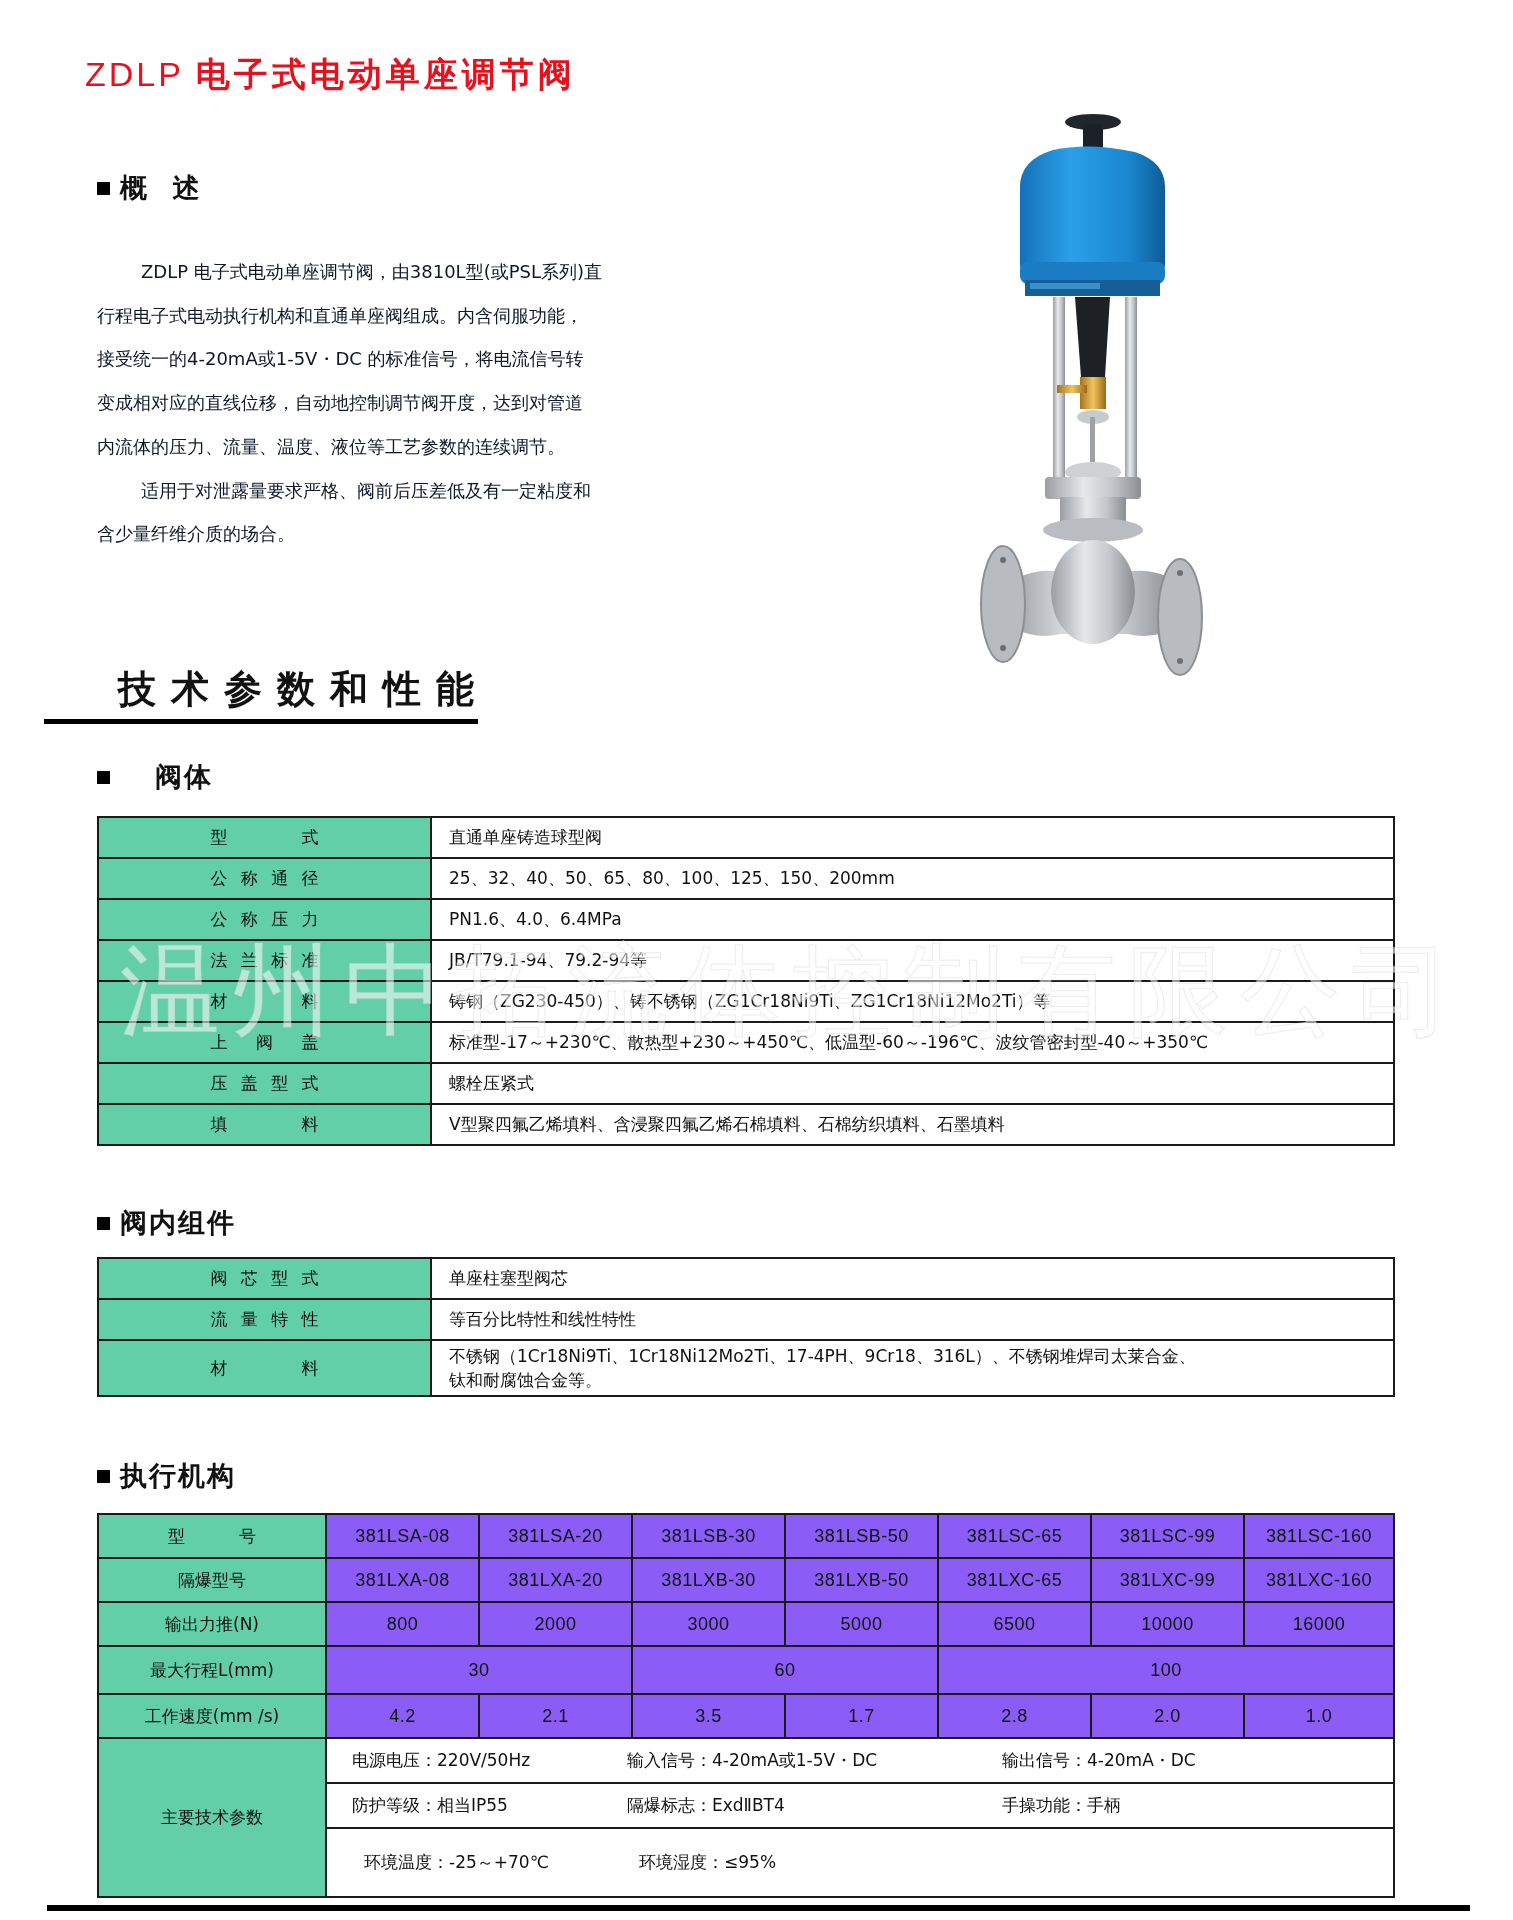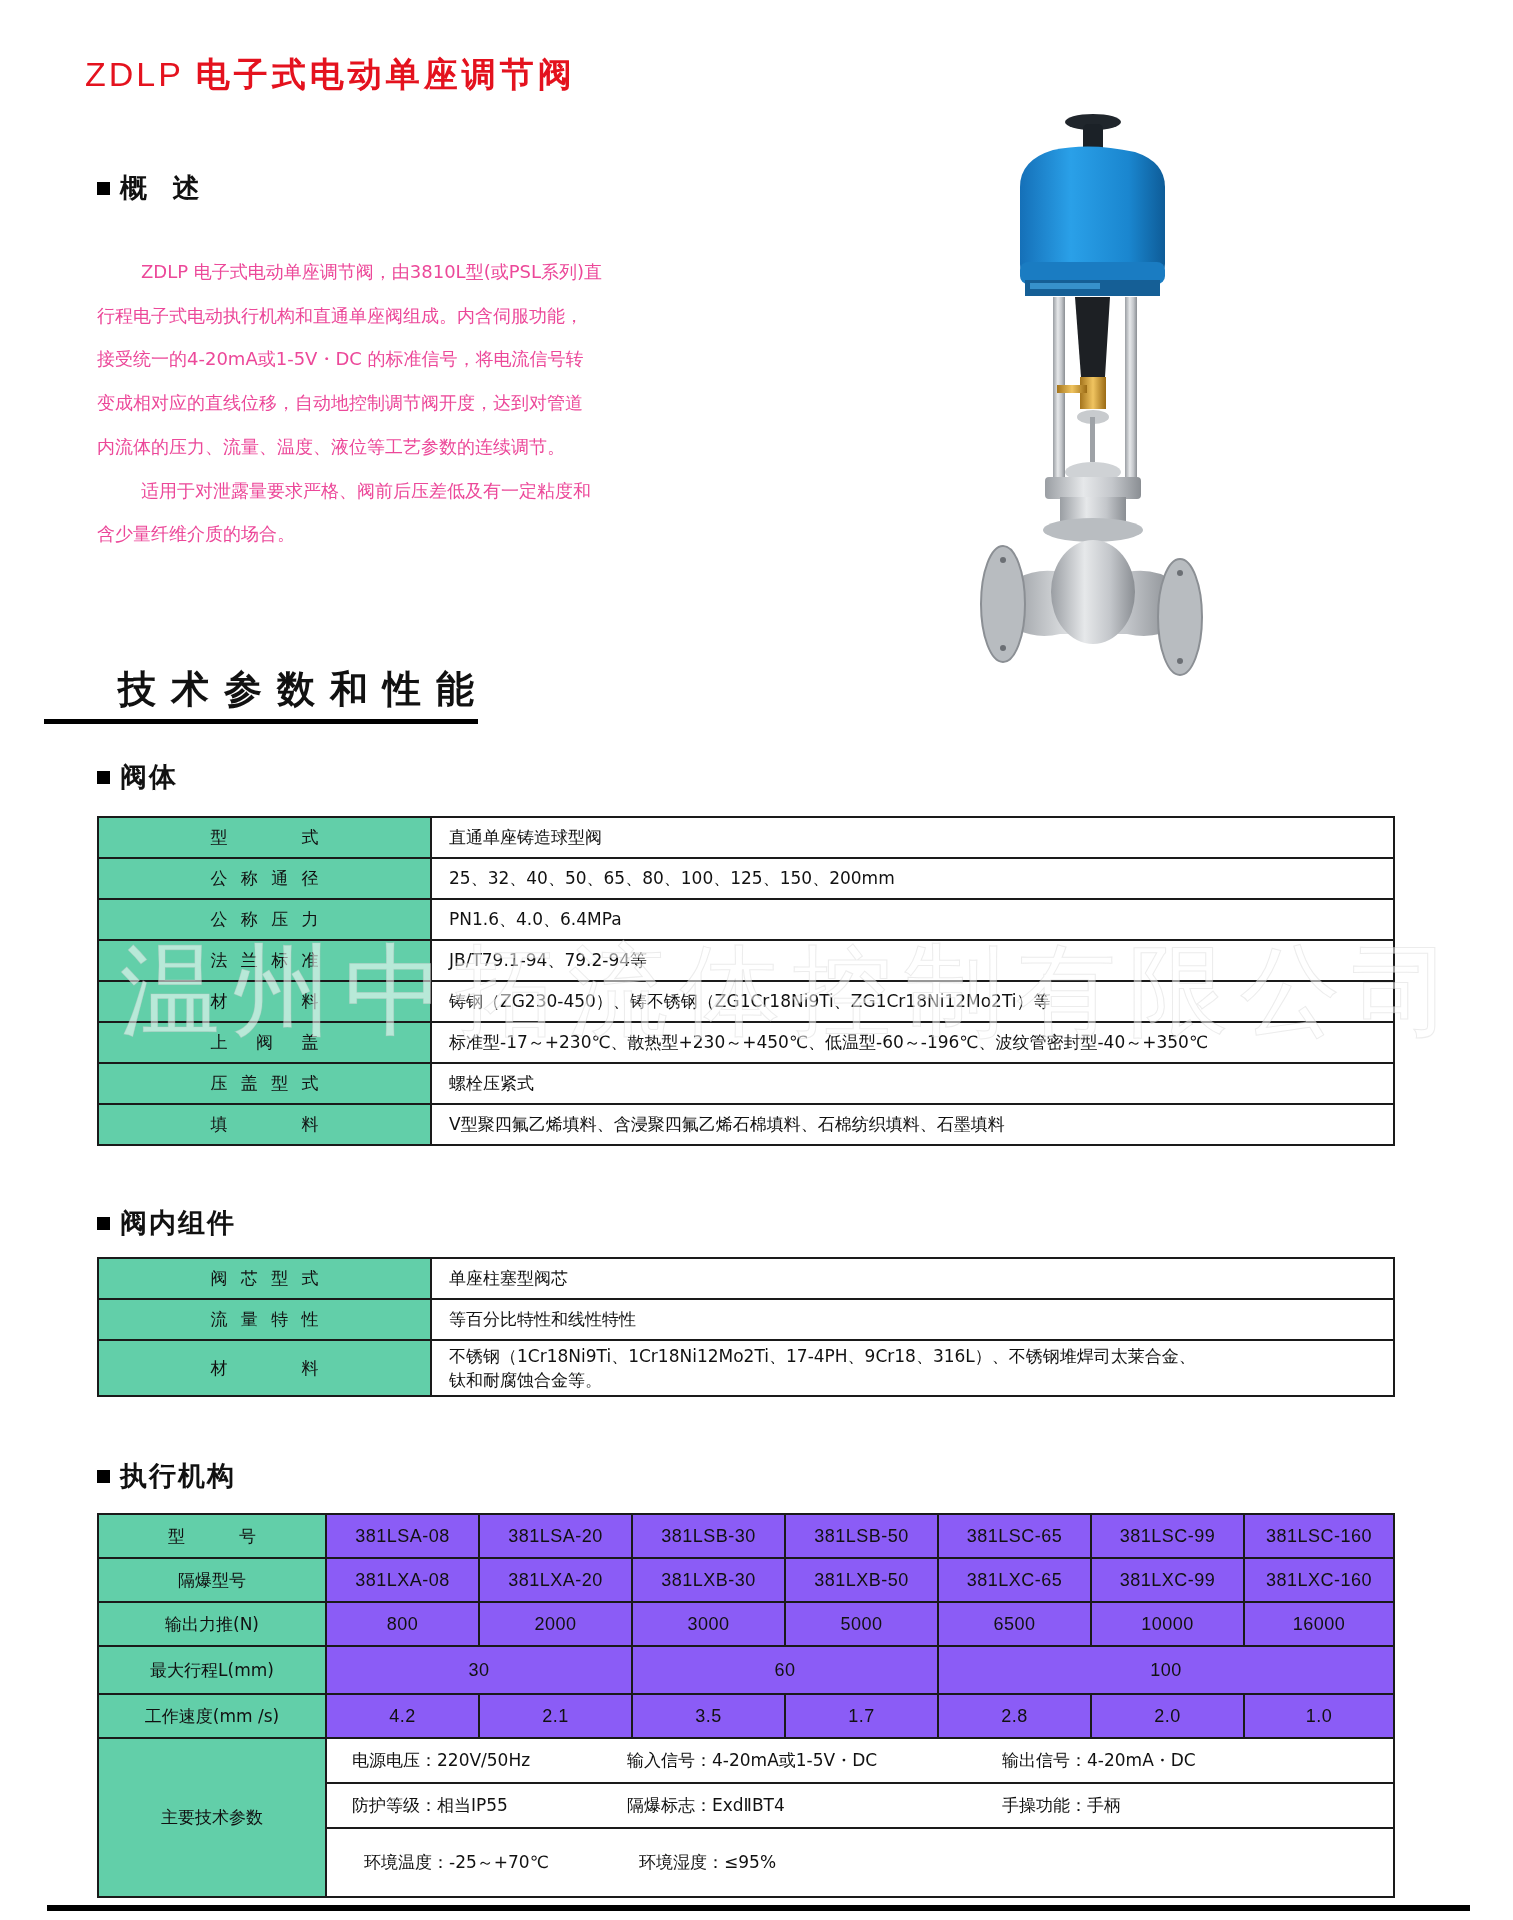--- a/index.html
+++ b/index.html
@@ -3,21 +3,21 @@
 <meta charset="utf-8">
 <style>
   html, body { margin:0; padding:0; background:#ffffff; }
   body { width:1513px; height:1920px; position:relative; overflow:hidden; font-family:"DejaVu Sans", "Liberation Sans", sans-serif; color:#111; }
   .abs { position:absolute; }
   .title { left:85px; top:52px; font-size:34px; color:#e4121e; letter-spacing:1px; white-space:nowrap; }
   .title .latin { font-family:"Liberation Sans", sans-serif; font-weight:normal; letter-spacing:3px; }
   .title .cn { font-weight:bold; letter-spacing:4px; }
   .sec-h { font-size:27px; font-weight:bold; white-space:nowrap; display:flex; align-items:center; letter-spacing:2px; }
   .sec-h .sq { display:inline-block; width:13px; height:13px; background:#000; margin-right:10px; }
-  .para { left:97px; top:250px; width:560px; font-size:18px; line-height:43.7px; color:#ec4899; }
+  .para { left:97px; top:250px; width:560px; font-size:18px; line-height:43.7px; color:#0f172a; }
   .para p { margin:0; }
   .para p.indent { text-indent:44px; }
   .big-h { left:118px; top:664px; font-size:38px; font-weight:bold; letter-spacing:15px; white-space:nowrap; }
   .big-rule { left:44px; top:719px; width:434px; height:5px; background:#000; }
   .bottom-rule { left:47px; top:1905px; width:1423px; height:6px; background:#000; }
   table.spec { position:absolute; border-collapse:collapse; table-layout:fixed; font-size:17px; }
   table.spec td { border:2px solid #1a1a1a; padding:0; vertical-align:middle; }
   table.spec td.lab { background:#62cfa9; text-align:center; }
   table.spec td.val { background:#fff; padding-left:17px; text-align:left; }
   table.spec td.num { background:#8b5cf6; text-align:center; font-family:"Liberation Sans", sans-serif; font-size:18px; letter-spacing:0.5px; }
@@ -103,21 +103,21 @@
     <circle cx="28" cy="448" r="3" fill="#6b6f74"></circle>
     <circle cx="28" cy="536" r="3" fill="#6b6f74"></circle>
     <circle cx="205" cy="461" r="3" fill="#6b6f74"></circle>
     <circle cx="205" cy="549" r="3" fill="#6b6f74"></circle>
   </svg>
 </div>
 
 <div class="abs big-h">技术参数和性能</div>
 <div class="abs big-rule"></div>
 
-<div class="abs sec-h" style="left:97px; top:759px;">
+<div class="abs sec-h" style="left:97px; top:759px;gap:35px;">
   <span class="sq"></span>
   <span>阀体</span>
 </div>
 
 <table class="spec" style="left:97px; top:816px; width:1298px;">
   <colgroup>
       <col style="width:333px">
       <col>
     </colgroup>
   <tbody>

